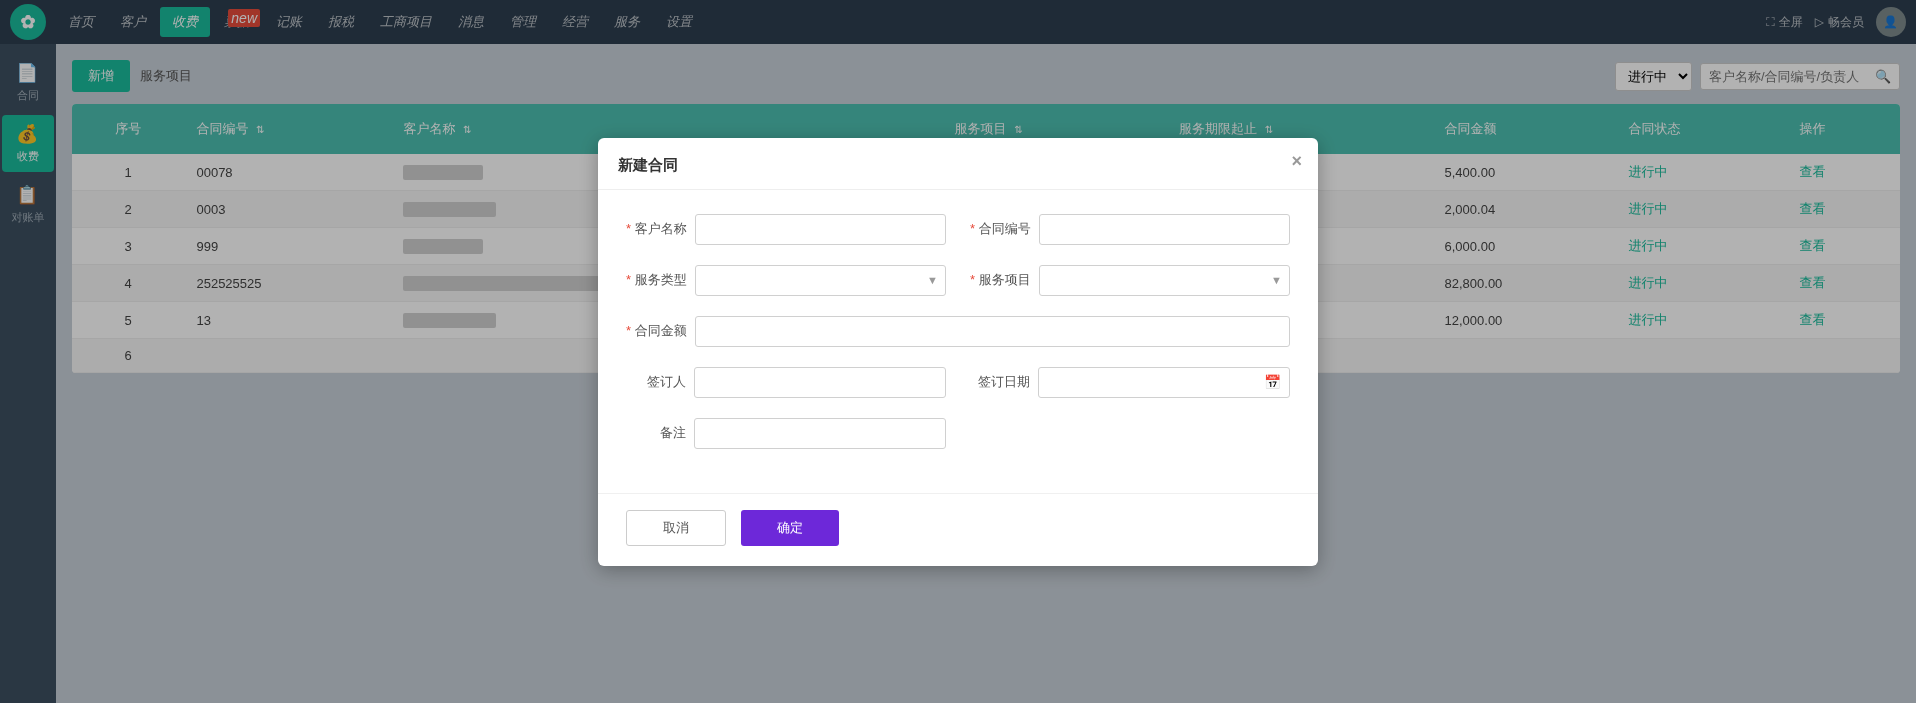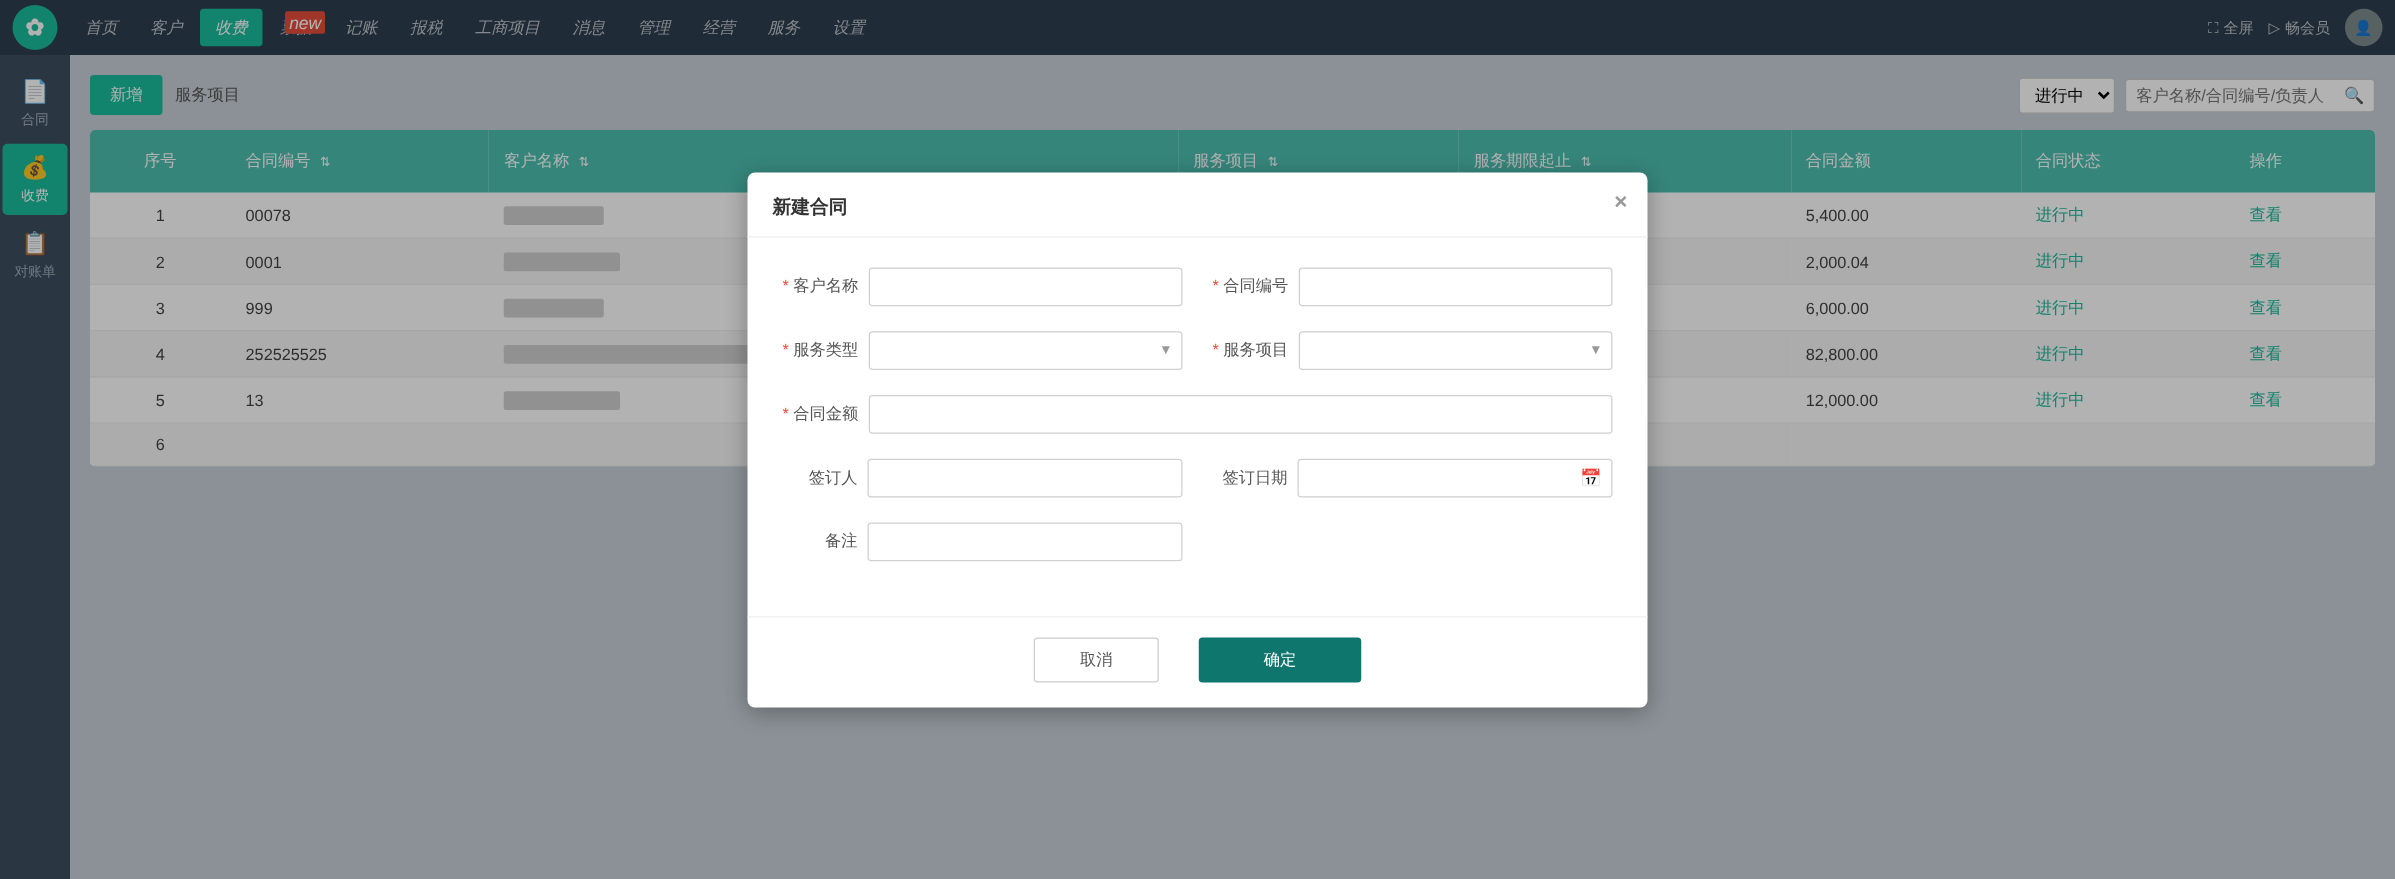--- a/index.html
+++ b/index.html
@@ -311,38 +311,37 @@
       position: absolute;
       right: 8px; top: 50%;
       transform: translateY(-50%);
       color: #aaa;
       cursor: pointer;
       font-size: 14px;
     }
     .modal-footer {
       padding: 16px 28px 20px;
       display: flex;
-      justify-content: center;
-      gap: 32px;
+      gap: 15px;
       border-top: 1px solid #f0f0f0;
     }
     .btn-cancel {
       background: white;
       border: 1px solid #ccc;
       color: #555;
       padding: 8px 36px;
       border-radius: 3px;
       cursor: pointer;
       font-size: 13px;
     }
     .btn-confirm {
-      background: #0f766e;
+      background: #6d28d9;
       border: none;
       color: white;
-      padding: 8px 52px;
+      padding: 8px 36px;
       border-radius: 3px;
       cursor: pointer;
       font-size: 13px;
     }
   </style>
 </head>
 <body>
 
 <nav class="top-nav">
   <div class="top-nav-logo">
@@ -448,21 +447,21 @@
       <td>小规模记账</td>
       <td>202305-202404</td>
       <td>5,400.00</td>
       <td><span class="status-badge">进行中</span></td>
       <td>
         <a class="action-link">查看</a>
       </td>
     </tr>
         <tr>
       <td class="center">2</td>
-      <td>0001</td>
+      <td>0003</td>
       <td>
         <span style="background:#d0d0d0;color:transparent;border-radius:2px;display:inline-block;min-width:80px">██████████</span>
       </td>
       <td>小规模记账</td>
       <td>202305-202404</td>
       <td>2,000.04</td>
       <td><span class="status-badge">进行中</span></td>
       <td>
         <a class="action-link">查看</a>
       </td>

